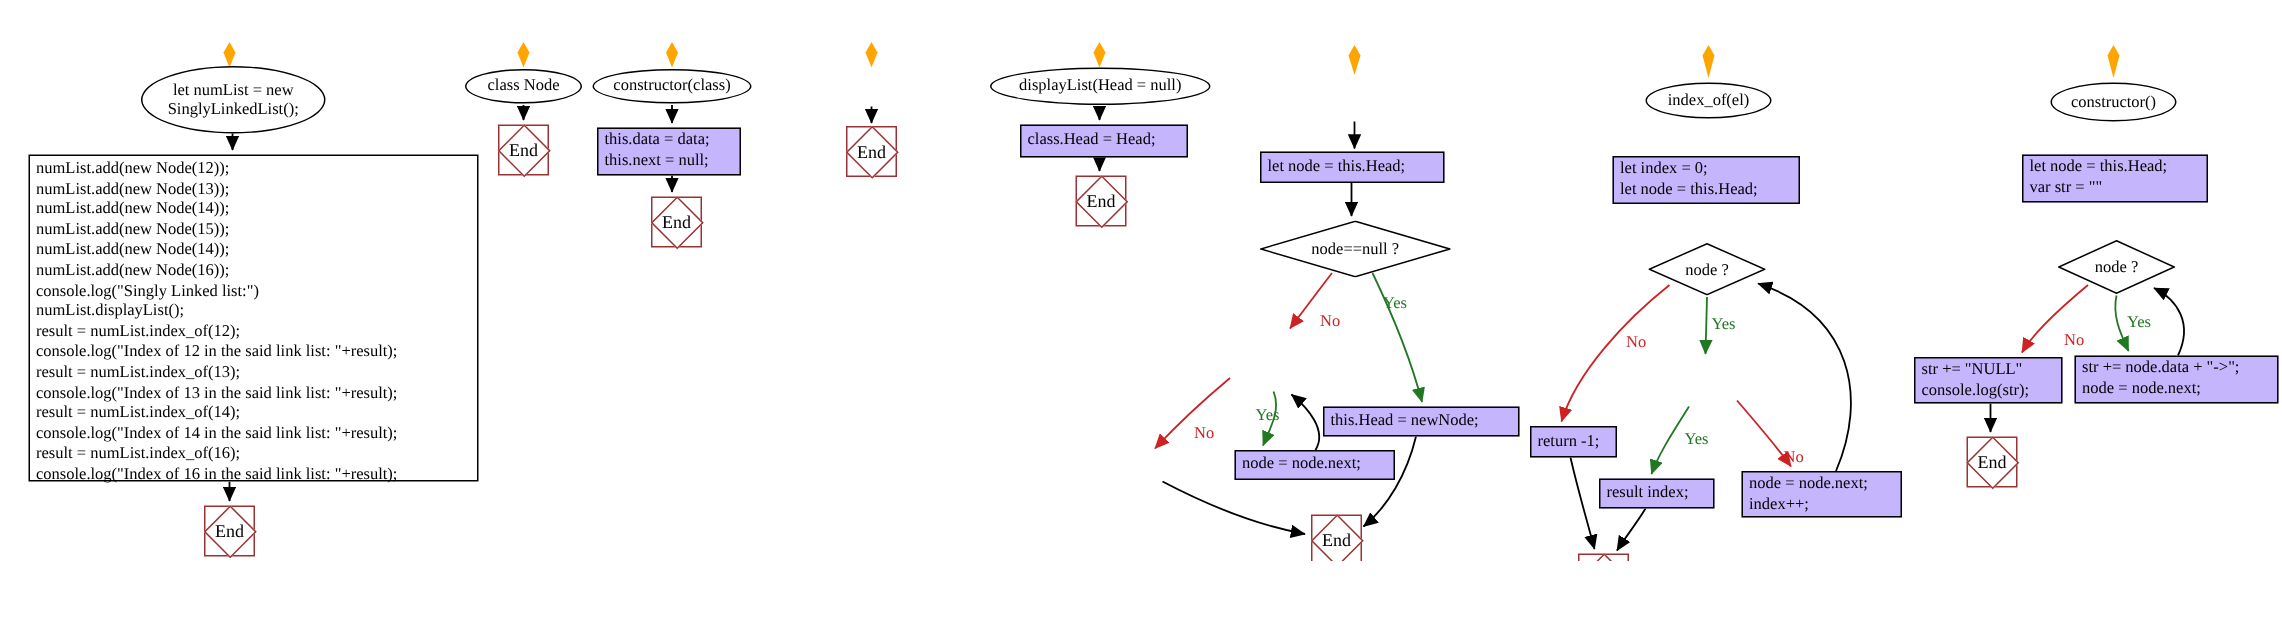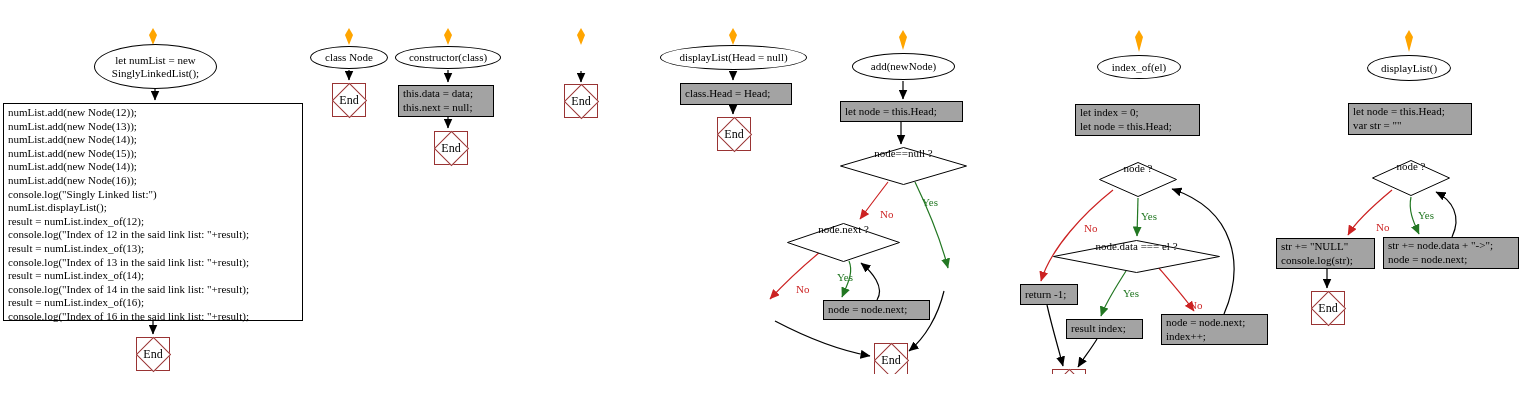--- a/index.html
+++ b/index.html
@@ -8,29 +8,29 @@
     font-family:Liberation Serif, serif; color:#000; overflow:hidden;
   }
   .edges { position:absolute; left:0; top:0; z-index:1; }
   .node { position:absolute; box-sizing:border-box; font-size:11px; z-index:2; }
   .oval {
     border:1px solid #000; border-radius:50%; background:#fff;
     display:flex; align-items:center; justify-content:center;
     text-align:center; line-height:12.5px; white-space:pre;
   }
   .rect {
-    border:1px solid #000; background:#a3a3a3; padding:2px 4px;
+    border:1px solid #000; background:#c4b5fd; padding:2px 4px;
     white-space:pre; line-height:13.6px;
     display:flex; flex-direction:column; justify-content:center;
   }
   .codeblock {
     border:1px solid #000; background:#fff; padding:2px 4px;
-    white-space:pre; line-height:13.6px; font-size:11px;
-  }
-  .diamond { display:flex; justify-content:center; background:transparent; }
+    white-space:pre; line-height:13.6px; font-size:11px;margin-left:16px;
+  }
+  .diamond { display:flex; align-items:center; justify-content:center; background:transparent; }
   .diamond svg { position:absolute; left:0; top:0; width:100%; height:100%; }
   .diamond span { position:relative; z-index:1; }
   .endbox { position:absolute; width:34px; height:34px; box-sizing:border-box;
     border:1px solid #993333; background:#fff; z-index:2;padding-left:11px; }
   .end-diamond { position:absolute; left:4px; top:4px; width:23px; height:23px;
     border:1px solid #993333; transform:rotate(45deg); background:#fff; }
   .end-txt { position:absolute; left:0; top:0; width:100%; height:100%;
     display:flex; align-items:center; justify-content:center; font-size:12px; z-index:1; }
   .edge-label { position:absolute; font-size:11px; z-index:3; }
   .lab-no  { color:#CC2222;margin-top:12px; }
@@ -153,78 +153,64 @@
 
   <div class="node oval" style="left:660px;top:45px;width:147px;height:25px">
     <span>displayList(Head = null)</span>
   </div>
   <div class="node rect" style="left:680px;top:83px;width:112px;height:22px">class.Head = Head;</div>
   <div class="endbox" style="left:717px;top:117px">
     <div class="end-diamond"></div>
     <span class="end-txt">End</span>
   </div>
 
-  <div class="node oval" style="left:852px;top:53px;width:103px;height:27px">
-    <span>add(newNode)</span>
-  </div>
   <div class="node rect" style="left:840px;top:101px;width:123px;height:21px">let node = this.Head;</div>
   <div class="node diamond" style="left:840px;top:147px;width:127px;height:38px">
     <svg viewBox="0 0 127 38" preserveAspectRatio="none">
       <polygon points="63.5,0.5 126.5,19 63.5,37.5 0.5,19" fill="#fff" stroke="#000" stroke-width="1"></polygon>
     </svg>
     <span>node==null ?</span>
   </div>
-  <div class="node diamond" style="left:787px;top:223px;width:113px;height:39px">
-    <svg viewBox="0 0 113 39" preserveAspectRatio="none">
-      <polygon points="56.5,0.5 112.5,19.5 56.5,38.5 0.5,19.5" fill="#fff" stroke="#000" stroke-width="1"></polygon>
-    </svg>
-    <span>node.next ?</span>
-  </div>
   <div class="node rect" style="left:823px;top:300px;width:107px;height:20px">node = node.next;</div>
+  <div class="node rect" style="left:882px;top:271px;width:131px;height:20px">this.Head = newNode;</div>
   <div class="endbox" style="left:874px;top:343px">
     <div class="end-diamond"></div>
     <span class="end-txt">End</span>
   </div>
   <span class="edge-label lab-no" style="left:880px;top:196px">No</span>
   <span class="edge-label lab-yes" style="left:922px;top:196px">Yes</span>
   <span class="edge-label lab-no" style="left:796px;top:271px">No</span>
   <span class="edge-label lab-yes" style="left:837px;top:271px">Yes</span>
 
   <div class="node oval" style="left:1097px;top:55px;width:84px;height:24px">
     <span>index_of(el)</span>
   </div>
   <div class="node rect" style="left:1075px;top:104px;width:125px;height:32px">let index = 0;
 let node = this.Head;</div>
   <div class="node diamond" style="left:1099px;top:162px;width:78px;height:35px">
     <svg viewBox="0 0 78 35" preserveAspectRatio="none">
       <polygon points="39,0.5 77.5,17.5 39,34.5 0.5,17.5" fill="#fff" stroke="#000" stroke-width="1"></polygon>
     </svg>
     <span>node ?</span>
   </div>
-  <div class="node diamond" style="left:1053px;top:240px;width:167px;height:33px">
-    <svg viewBox="0 0 167 33" preserveAspectRatio="none">
-      <polygon points="83.5,0.5 166.5,16.5 83.5,32.5 0.5,16.5" fill="#fff" stroke="#000" stroke-width="1"></polygon>
-    </svg>
-    <span>node.data === el ?</span>
-  </div>
   <div class="node rect" style="left:1020px;top:284px;width:58px;height:21px">return -1;</div>
   <div class="node rect" style="left:1066px;top:319px;width:77px;height:20px">result index;</div>
   <div class="node rect" style="left:1161px;top:314px;width:107px;height:31px">node = node.next;
 index++;</div>
   <div class="endbox" style="left:1052px;top:369px">
     <div class="end-diamond"></div>
     <span class="end-txt">End</span>
   </div>
   <span class="edge-label lab-no" style="left:1084px;top:210px">No</span>
   <span class="edge-label lab-yes" style="left:1141px;top:210px">Yes</span>
   <span class="edge-label lab-yes" style="left:1123px;top:287px">Yes</span>
   <span class="edge-label lab-no" style="left:1189px;top:287px">No</span>
 
   <div class="node oval" style="left:1367px;top:55px;width:84px;height:26px">
-    <span>displayList()</span>
+    <span>constructor()</span>
   </div>
   <div class="node rect" style="left:1348px;top:103px;width:124px;height:32px">let node = this.Head;
 var str = ""</div>
   <div class="node diamond" style="left:1372px;top:160px;width:78px;height:36px">
     <svg viewBox="0 0 78 36" preserveAspectRatio="none">
       <polygon points="39,0.5 77.5,18 39,35.5 0.5,18" fill="#fff" stroke="#000" stroke-width="1"></polygon>
     </svg>
     <span>node ?</span>
   </div>
   <div class="node rect" style="left:1276px;top:238px;width:99px;height:31px">str += "NULL"

